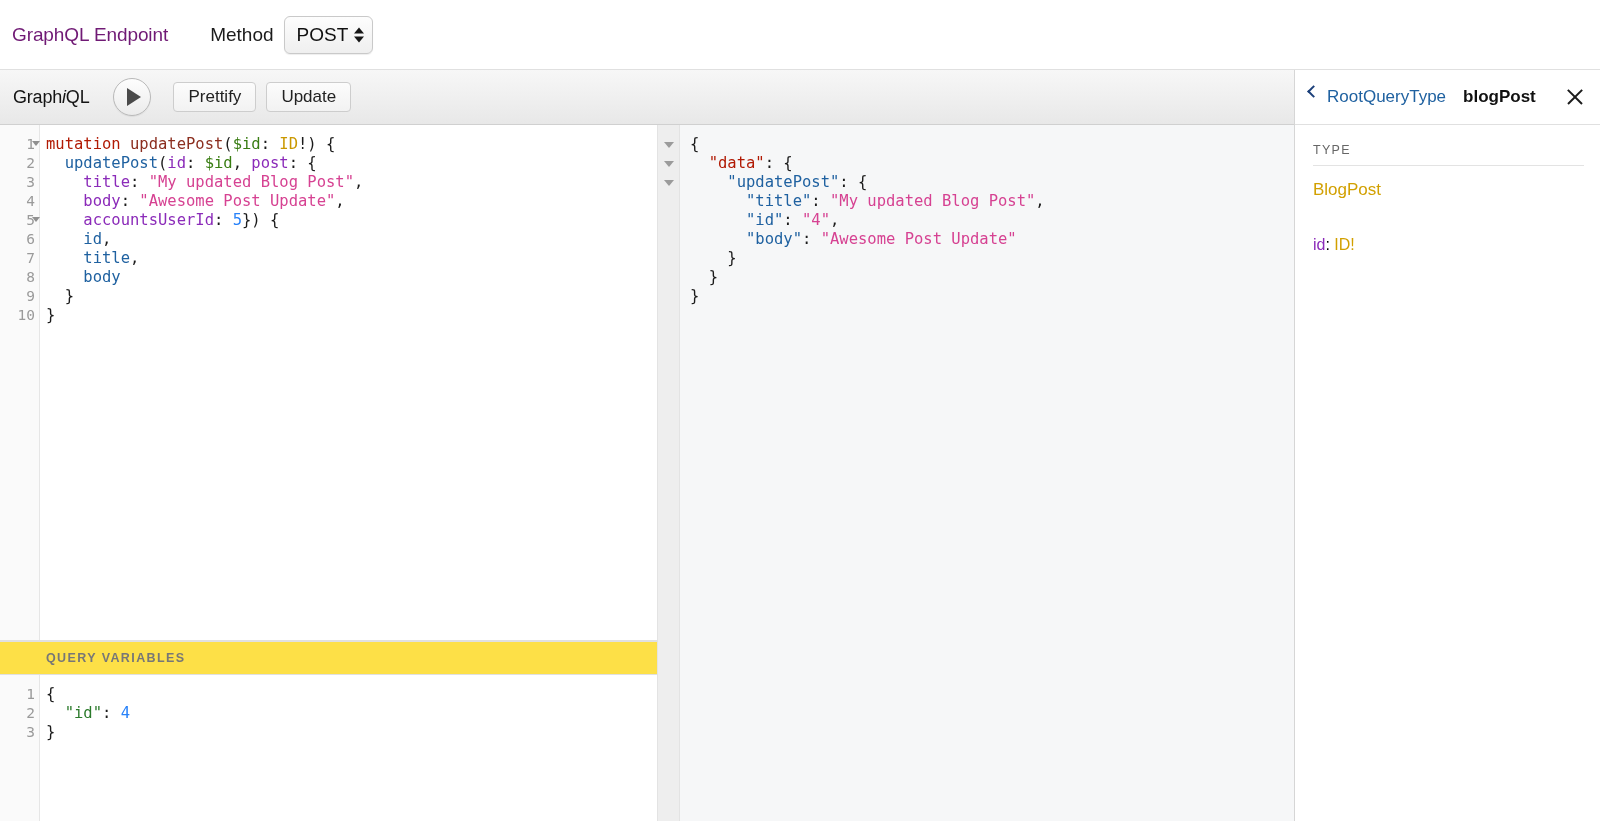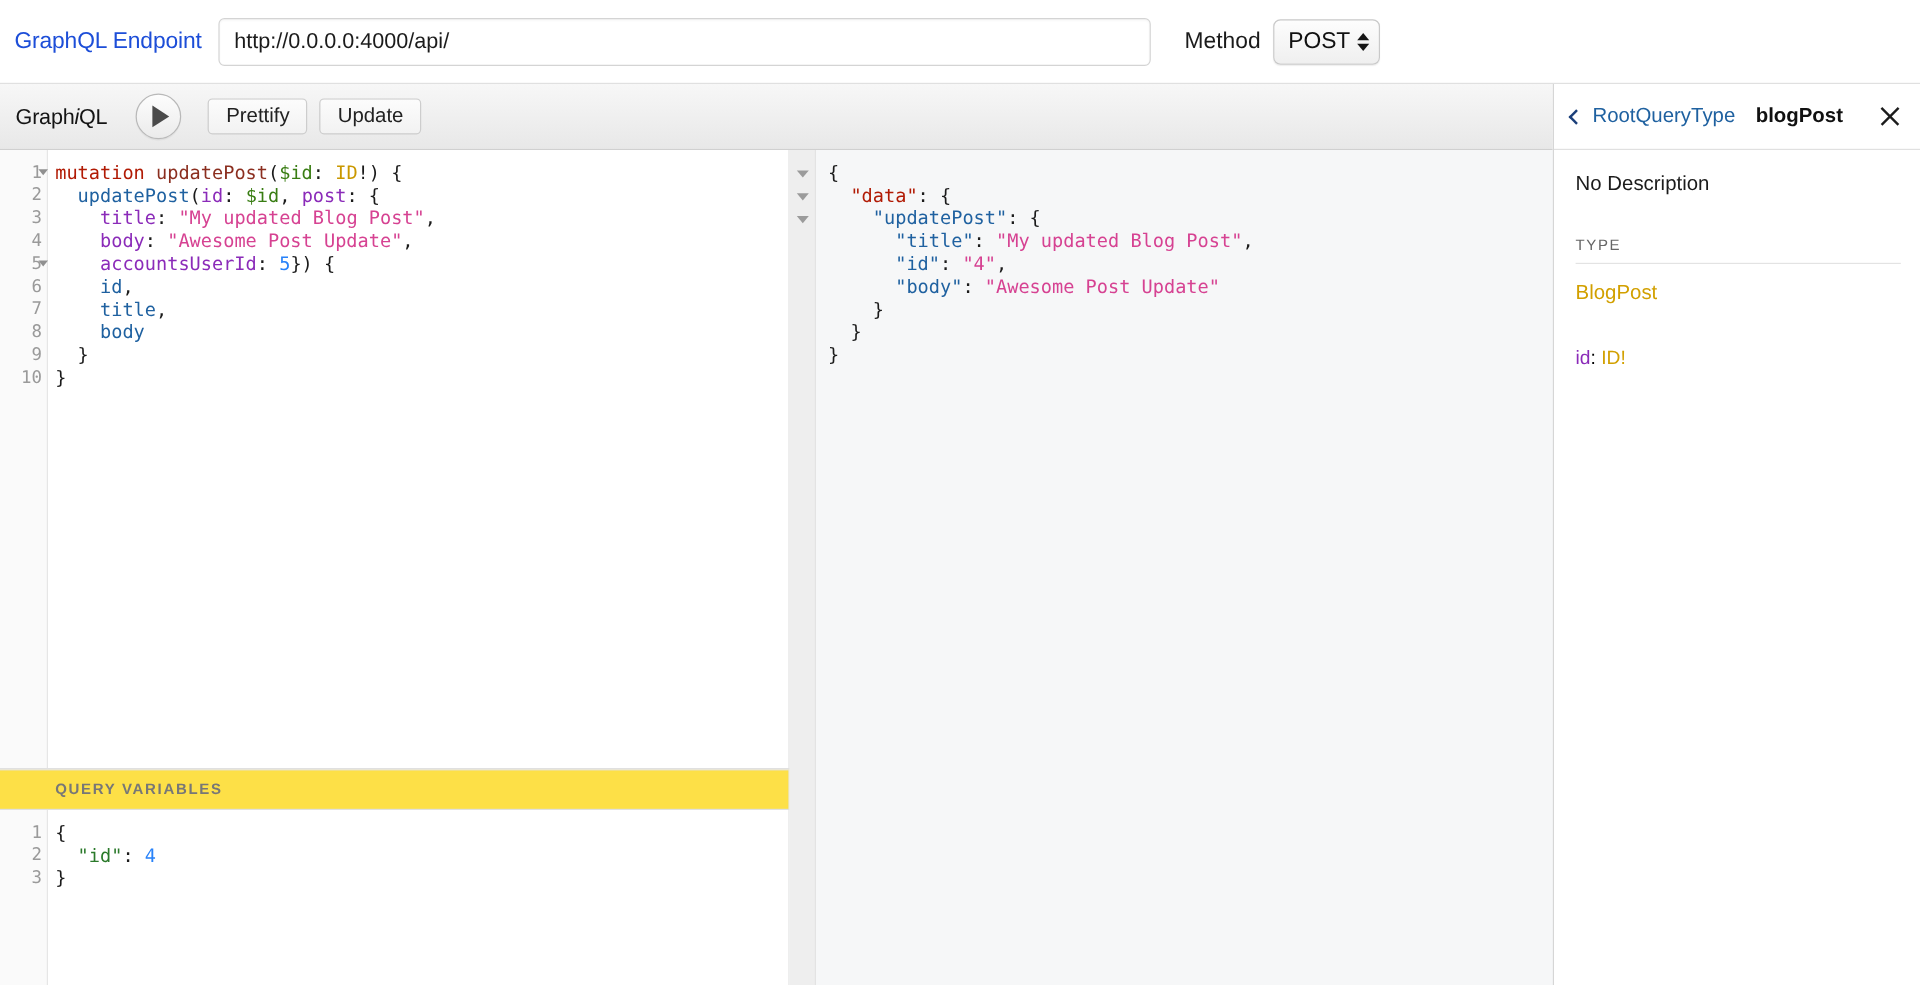--- a/index.html
+++ b/index.html
@@ -15,21 +15,21 @@
 
   
   .endpoint-bar {
     height: 70px; flex: 0 0 70px;
     background: #ffffff;
     display: flex; align-items: center;
     padding: 0 0 0 12px;
     border-bottom: 1px solid #e0e0e0;
   }
   .endpoint-label {
-    font-size: 19px; color: #1d4ed8; white-space: nowrap;
+    font-size: 19px; color: #701a75; white-space: nowrap;
     margin-right: 14px; letter-spacing: -0.1px;
   }
   .endpoint-input {
     flex: 1 1 auto; height: 40px;
     border: 1px solid #d4d4d4; border-radius: 5px;
     background: #fff; color: #1b1b1b;
     font-size: 18px; font-family: "Liberation Sans", sans-serif;
     padding: 0 12px; outline: none;
     box-shadow: inset 0 1px 2px rgba(0,0,0,0.045);
     max-width: 777px;
@@ -163,21 +163,21 @@
   .docs {
     width: 306px; flex: 0 0 306px;
     background: #fff; border-left: 1px solid #d6d6d6;
     display: flex; flex-direction: column; min-height: 0;
   }
   .docs-title {
     height: 55px; flex: 0 0 55px;
     border-bottom: 1px solid #e0e0e0;
     display: flex; align-items: center; padding: 0 14px;
   }
-  .back-link { display: flex; align-items: center; color: #1f61a0; font-size: 17px; cursor: pointer; }
+  .back-link { display: flex; align-items: flex-start; color: #1f61a0; font-size: 17px; cursor: pointer; }
   .chev-left { width: 9px; height: 9px; border-left: 2.4px solid #1b3f7a; border-bottom: 2.4px solid #1b3f7a; transform: rotate(45deg); margin-right: 9px; }
   .docs-current { font-size: 17px; font-weight: bold; color: #111; margin-left: 17px; }
   .docs-close { margin-left: auto; width: 22px; height: 22px; position: relative; cursor: pointer; }
   .docs-close::before, .docs-close::after {
     content: ""; position: absolute; left: 1px; top: 10px; width: 20px; height: 1.8px; background: #1b1b1b;
   }
   .docs-close::before { transform: rotate(45deg); }
   .docs-close::after  { transform: rotate(-45deg); }
   .docs-body { flex: 1 1 auto; padding: 18px 16px 0 18px; overflow: hidden; }
   .docs-desc { font-size: 17px; color: #1b1b1b; margin-bottom: 34px; }
@@ -190,21 +190,20 @@
   .docs-arg .an { color: #8b2bb9; }
   .docs-arg .at { color: #d2a000; }
 </style>
 </head>
 <body>
 
 <div class="app">
 
   <div class="endpoint-bar">
     <span class="endpoint-label">GraphQL Endpoint</span>
-    <input class="endpoint-input" value="http://0.0.0.0:4000/api/" placeholder="http://localhost:4000/graphql" style="">
     <span class="method-label">Method</span>
     <div class="method-select">
       <span>POST</span>
       <span class="sel-arrows">
           <i class="up"></i>
           <i class="dn"></i>
         </span>
     </div>
   </div>
 
@@ -265,21 +264,20 @@
     <div class="docs">
       <div class="docs-title">
         <span class="back-link">
           <span class="chev-left"></span>
           <span>RootQueryType</span>
         </span>
         <span class="docs-current">blogPost</span>
         <span class="docs-close"></span>
       </div>
       <div class="docs-body">
-        <div class="docs-desc">No Description</div>
         <div class="docs-section">TYPE</div>
         <div class="docs-type">BlogPost</div>
         <div id="docs-args">
             <div class="docs-arg"><span class="an">id</span><span>: </span><span class="at">ID!</span></div>
           </div>
       </div>
     </div>
 
   </div>
 </div>

